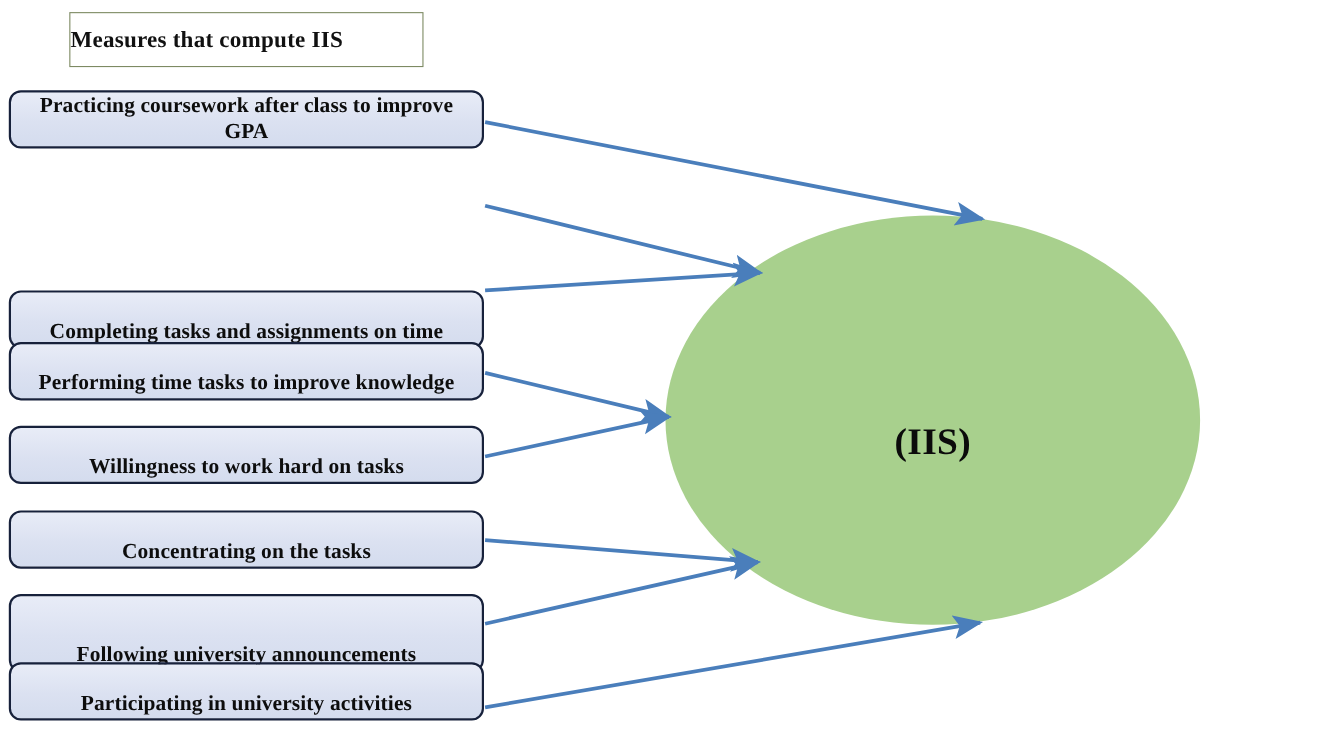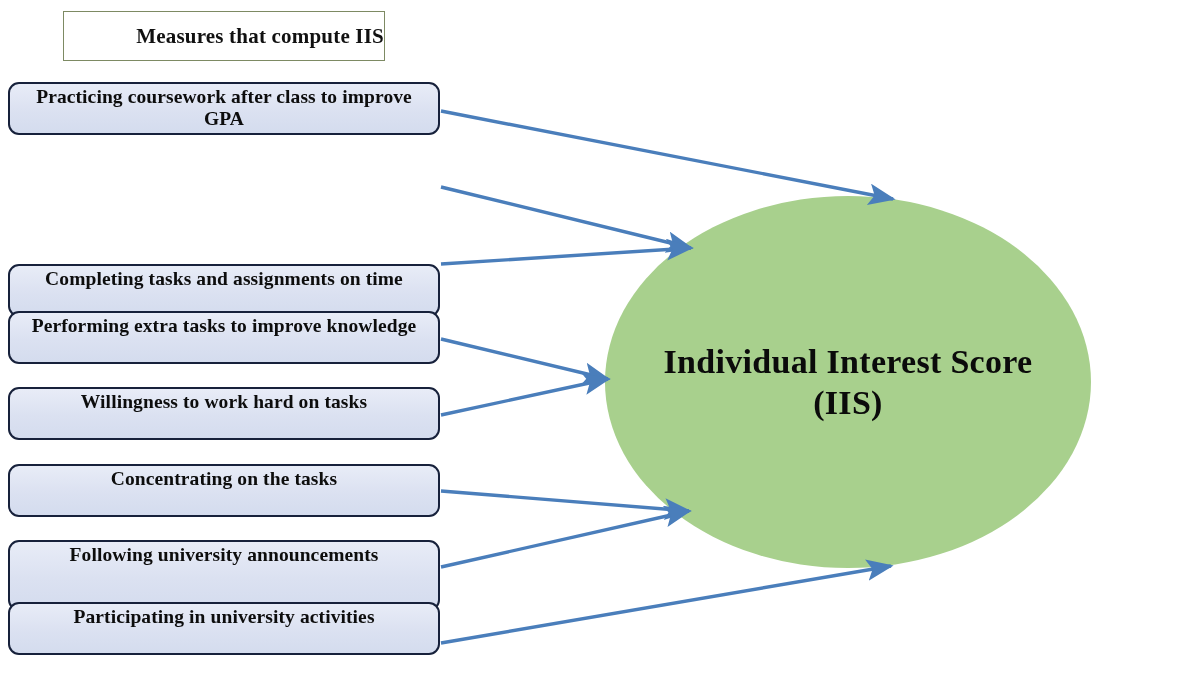--- a/index.html
+++ b/index.html
@@ -27,41 +27,41 @@
     position: absolute;
     left: 63px;
     top: 11px;
     width: 322px;
     height: 50px;
     background: #ffffff;
     border: 1.5px solid #7d8a63;
     box-sizing: border-box;
     display: flex;
     align-items: center;
-    justify-content: flex-end;
+    justify-content: flex-start;
   }
   .title-box .title-text {
     font-size: 21px;
     font-weight: bold;
     color: #111111;
     letter-spacing: 0.2px;
     white-space: nowrap;
   }
 
   
   .measure-box {
     position: absolute;
     left: 8px;
     width: 432px;
     background: linear-gradient(to bottom, #e8ecf7 0%, #dbe1f1 55%, #d4dcee 100%);
     border: 2.2px solid #17213b;
     border-radius: 11px;
     box-sizing: border-box;
     display: flex;
-    align-items: flex-start;
+    align-items: flex-end;
     justify-content: center;
     text-align: center;
     padding: 2px 10px;
   }
   .measure-box .measure-text {
     font-size: 19.5px;
     font-weight: bold;
     color: #0d0d0d;
     line-height: 1.15;
     letter-spacing: 0.1px;
@@ -107,37 +107,37 @@
     <span class="title-text">Measures that compute IIS</span>
   </div>
 
   <div class="measure-box" style="top:82px; height:53px;">
     <span class="measure-text">Practicing coursework after class to improve GPA</span>
   </div>
   <div class="measure-box" style="top:235px; height:53px;margin-top:29px;">
     <span class="measure-text">Completing tasks and assignments on time</span>
   </div>
   <div class="measure-box" style="top:311px; height:53px;">
-    <span class="measure-text">Performing extra tasks to improve knowledge</span>
+    <span class="measure-text">Performing time tasks to improve knowledge</span>
   </div>
   <div class="measure-box" style="top:464px; height:53px;">
     <span class="measure-text">Concentrating on the tasks</span>
   </div>
   <div class="measure-box" style="top:387px; height:53px;">
     <span class="measure-text">Willingness  to work hard on tasks</span>
   </div>
   <div class="measure-box" style="top:540px; height:71px;">
     <span class="measure-text">Following university announcements</span>
   </div>
   <div class="measure-box" style="top:602px; height:53px;">
     <span class="measure-text">Participating in university activities</span>
   </div>
 
   <div class="ellipse">
-    <span class="ellipse-text"><span>Individual Interest Score</span><br><span>(IIS)</span></span>
+    <span class="ellipse-text"><br><span>(IIS)</span></span>
   </div>
 
   <svg id="arrows" viewBox="0 0 1200 678" xmlns="http://www.w3.org/2000/svg">
     <defs>
       <marker id="ah" markerWidth="9" markerHeight="9" refX="7.2" refY="3.2" orient="auto" markerUnits="strokeWidth">
         <path d="M0,0 L8,3.2 L0,6.4 L1.7,3.2 z" fill="#4a7ebb"></path>
       </marker>
     </defs>
     <g id="arrow-group" stroke="#4a7ebb" stroke-width="3.4" fill="none" stroke-linecap="butt">
         <line x1="441" y1="111" x2="893" y2="199" marker-end="url(#ah)"></line>

